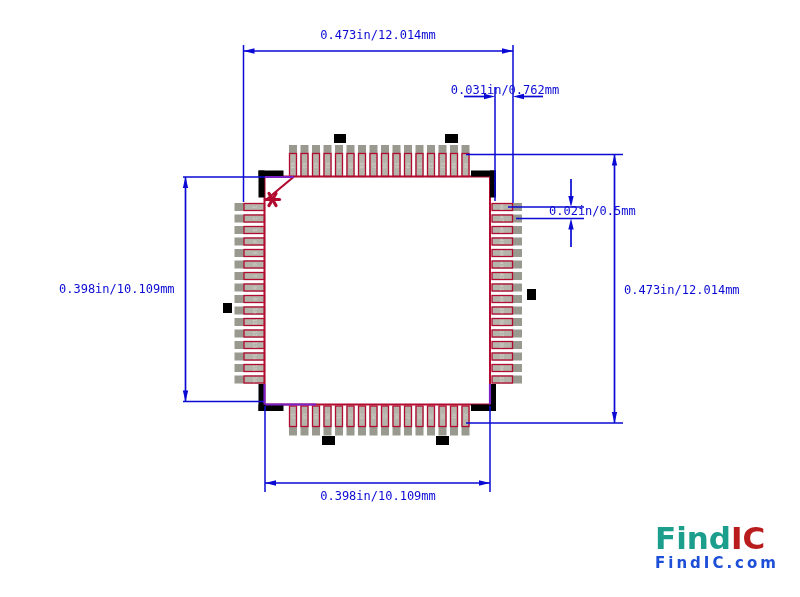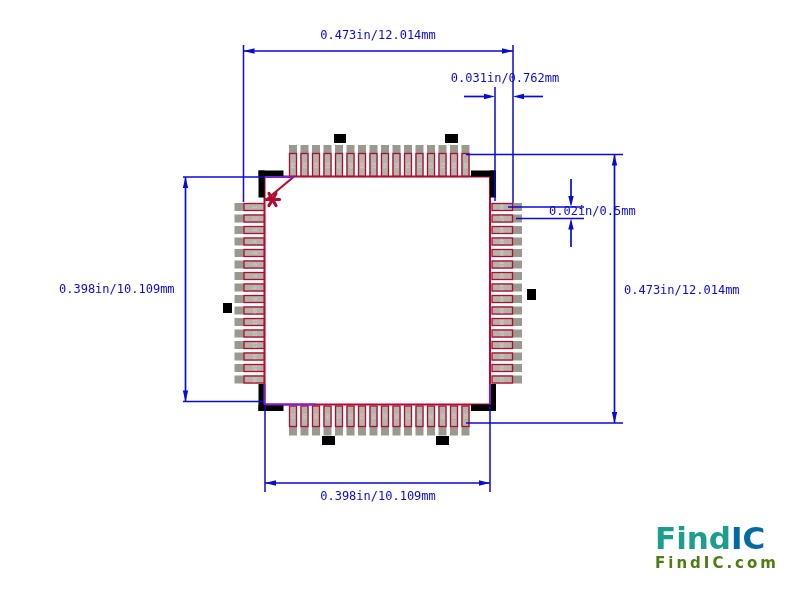--- a/index.html
+++ b/index.html
@@ -420,23 +420,23 @@
       </g>
       <g>
         <line x1="265" y1="177" x2="293.5" y2="177" stroke="#7a22c8" stroke-width="2"></line>
         <line x1="265" y1="404.5" x2="316" y2="404.5" stroke="#7a22c8" stroke-width="2"></line>
         <line x1="264.5" y1="384" x2="264.5" y2="404.5" stroke="#7a22c8" stroke-width="2.2"></line>
         <line x1="490" y1="384" x2="490" y2="404.5" stroke="#7a22c8" stroke-width="2.2"></line>
       </g>
     </svg>
 
   <div class="dim-label center" style="left: 320px; top: 29px; width: 116px; color: rgb(10, 10, 212);">0.473in/12.014mm</div>
-  <div class="dim-label center" style="left: 450px; top: 72px; width: 110px; color: rgb(10, 10, 212);">0.031in/0.762mm</div>
+  <div class="dim-label center" style="left: 450px; top: 84px; width: 110px; color: rgb(10, 10, 212);">0.031in/0.762mm</div>
   <div class="dim-label" style="left: 549px; top: 205px; color: rgb(10, 10, 212);">0.02in/0.5mm</div>
   <div class="dim-label" style="left: 624px; top: 284px; color: rgb(10, 10, 212);">0.473in/12.014mm</div>
   <div class="dim-label" style="left: 59px; top: 283px; color: rgb(10, 10, 212);">0.398in/10.109mm</div>
   <div class="dim-label center" style="left: 320px; top: 490px; width: 116px; color: rgb(10, 10, 212);">0.398in/10.109mm</div>
 
   <div id="logo">
-    <div class="brand"><span id="logo-find" style="color: rgb(28, 158, 140); text-align: right;">Find</span><span id="logo-ic" style="color: #0369a1;">IC</span></div>
-    <div class="domain" id="logo-domain" style="color: #4d7c0f;">FindIC.com</div>
+    <div class="brand"><span id="logo-find" style="color: rgb(28, 158, 140); text-align: right;">Find</span><span id="logo-ic" style="color: #b91c1c;">IC</span></div>
+    <div class="domain" id="logo-domain" style="color: #1d4ed8;">FindIC.com</div>
   </div>
 </div>
 
 </body></html>

